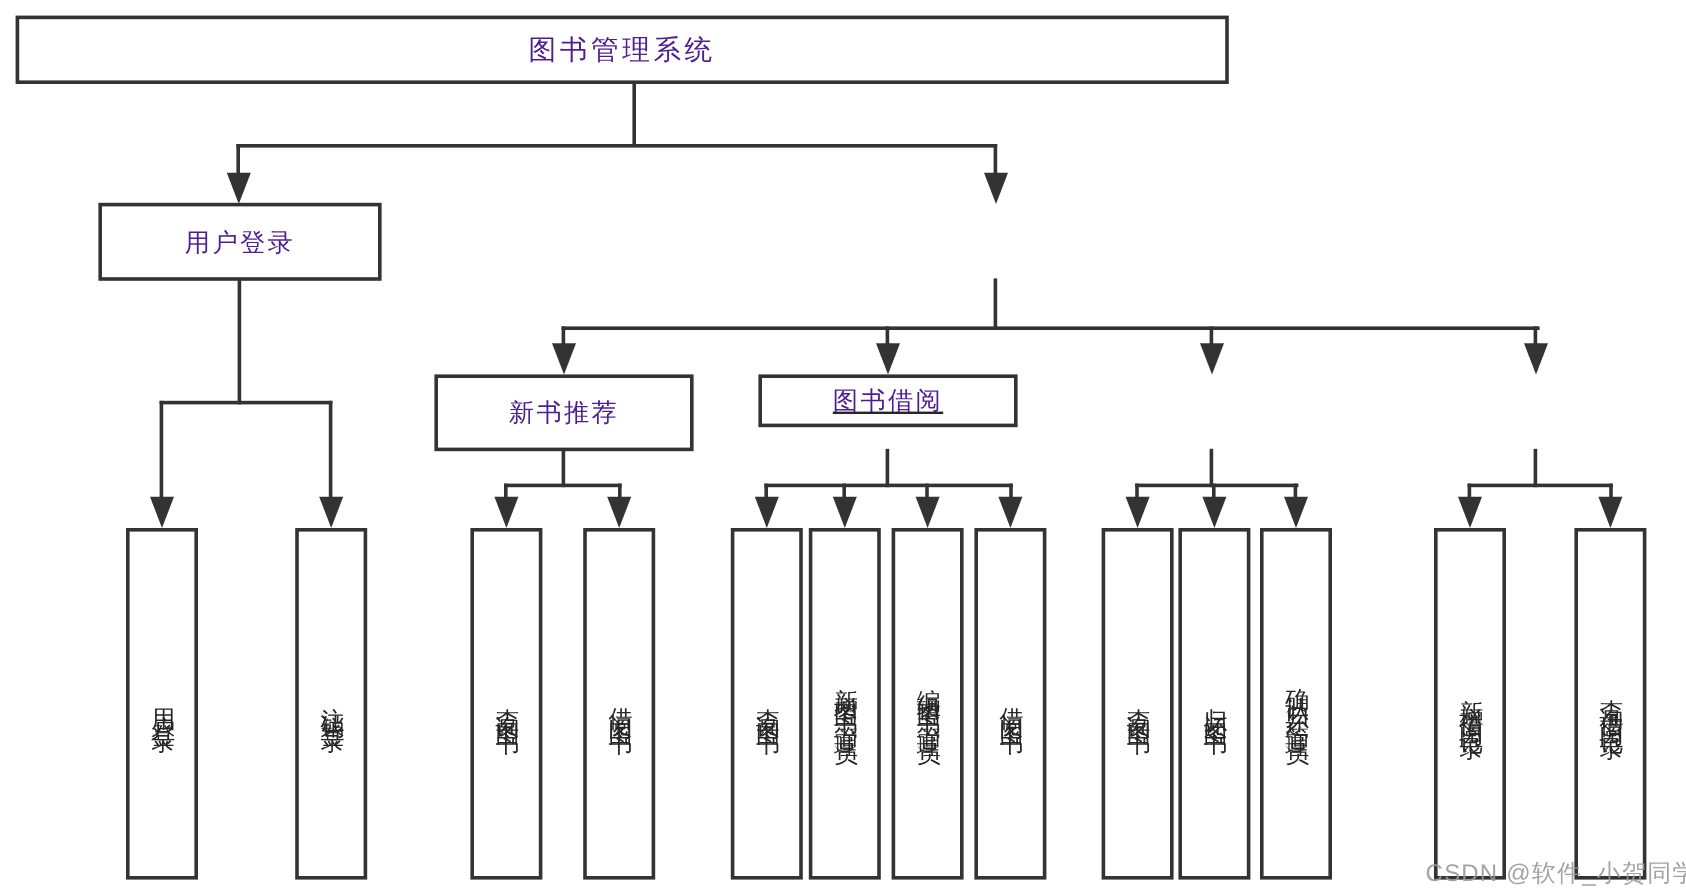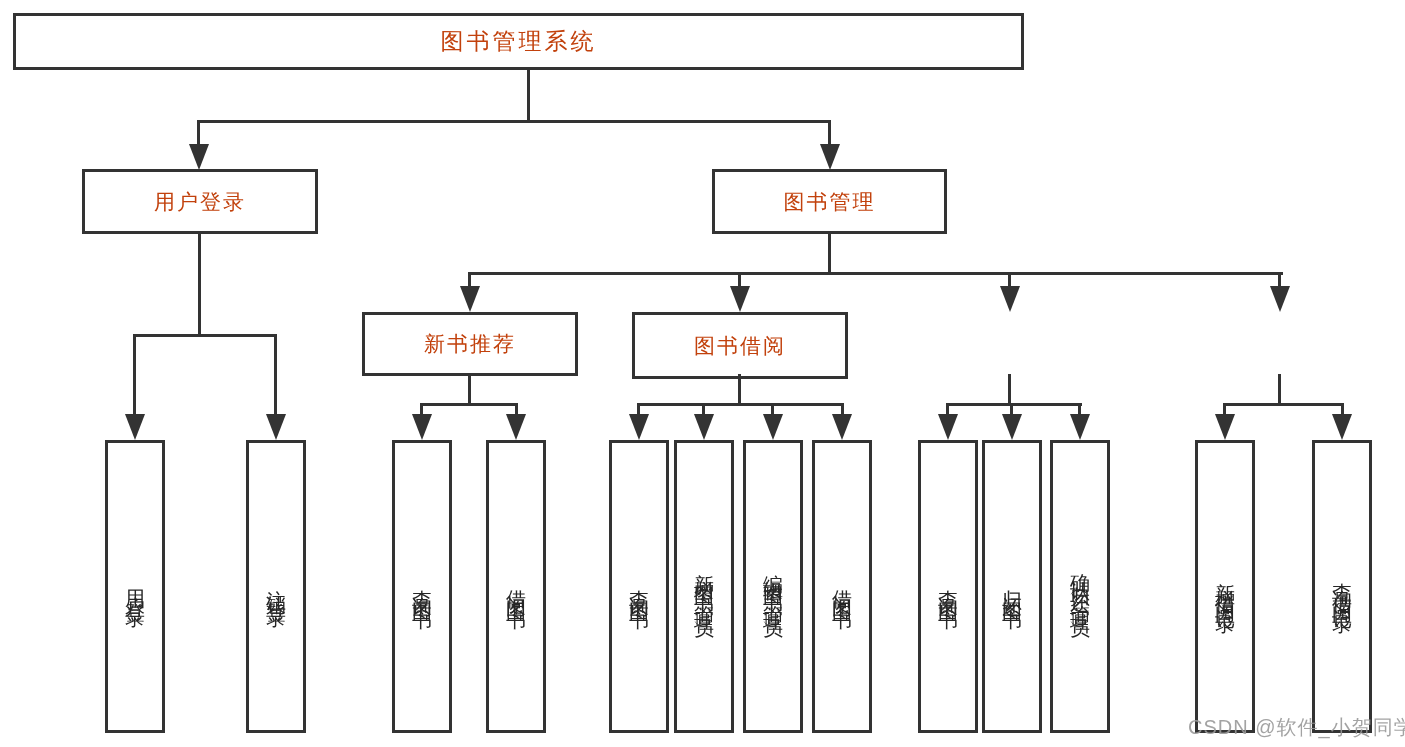--- a/index.html
+++ b/index.html
@@ -18,21 +18,21 @@
     background: #ffffff;
     border: 3px solid #333333;
     display: flex;
     align-items: center;
     justify-content: center;
   }
   .hlabel {
     font-size: 21px;
     letter-spacing: 2px;
     white-space: nowrap;
-    color: #c2410c;
+    color: #4c1d95;
   }
   .root-label {
     font-size: 23px;
     letter-spacing: 3px;
   }
   .vlabel {
     writing-mode: vertical-lr;
     text-orientation: mixed;
     font-size: 20px;
     line-height: 1.15;
@@ -73,23 +73,20 @@
   <div class="vline" style="left:527px; top:68px; height:54px;"></div>
   <div class="hline" style="left:197px; top:120px; width:634px;"></div>
   <div class="vline" style="left:197px; top:120px; height:26px;"></div>
   <div class="arrow" style="left:189px; top:144px;"></div>
   <div class="vline" style="left:828px; top:120px; height:26px;"></div>
   <div class="arrow" style="left:820px; top:144px;"></div>
 
   <div class="box" style="left:82px; top:169px; width:236px; height:65px;">
     <span class="hlabel">用户登录</span>
   </div>
-  <div class="box" style="left:712px; top:169px; width:235px; height:65px;">
-    <span class="hlabel">图书管理</span>
-  </div>
 
   <div class="vline" style="left:198px; top:232px; height:105px;"></div>
   <div class="hline" style="left:133px; top:334px; width:144px;"></div>
   <div class="vline" style="left:133px; top:334px; height:82px;"></div>
   <div class="vline" style="left:274px; top:334px; height:82px;"></div>
   <div class="arrow" style="left:125px; top:414px;"></div>
   <div class="arrow" style="left:266px; top:414px;"></div>
 
   <div class="vline" style="left:828px; top:232px; height:42px;"></div>
   <div class="hline" style="left:468px; top:272px; width:815px;"></div>
@@ -98,21 +95,21 @@
   <div class="vline" style="left:738px; top:272px; height:16px;"></div>
   <div class="arrow" style="left:730px; top:286px;"></div>
   <div class="vline" style="left:1008px; top:272px; height:16px;"></div>
   <div class="arrow" style="left:1000px; top:286px;"></div>
   <div class="vline" style="left:1278px; top:272px; height:16px;"></div>
   <div class="arrow" style="left:1270px; top:286px;"></div>
 
   <div class="box" style="left:362px; top:312px; width:216px; height:64px;">
     <span class="hlabel">新书推荐</span>
   </div>
-  <div class="box" style="left:632px; top:312px; width:216px; height:67px;">
+  <div class="box" style="left:632px; top:312px; width:216px; height:44px;text-decoration:underline;">
     <span class="hlabel">图书借阅</span>
   </div>
 
   <div class="vline" style="left:468px; top:374px; height:32px;"></div>
   <div class="hline" style="left:420px; top:403px; width:98px;"></div>
   <div class="vline" style="left:420px; top:403px; height:13px;"></div>
   <div class="arrow" style="left:412px; top:414px;"></div>
   <div class="vline" style="left:515px; top:403px; height:13px;"></div>
   <div class="arrow" style="left:506px; top:414px;"></div>
 

